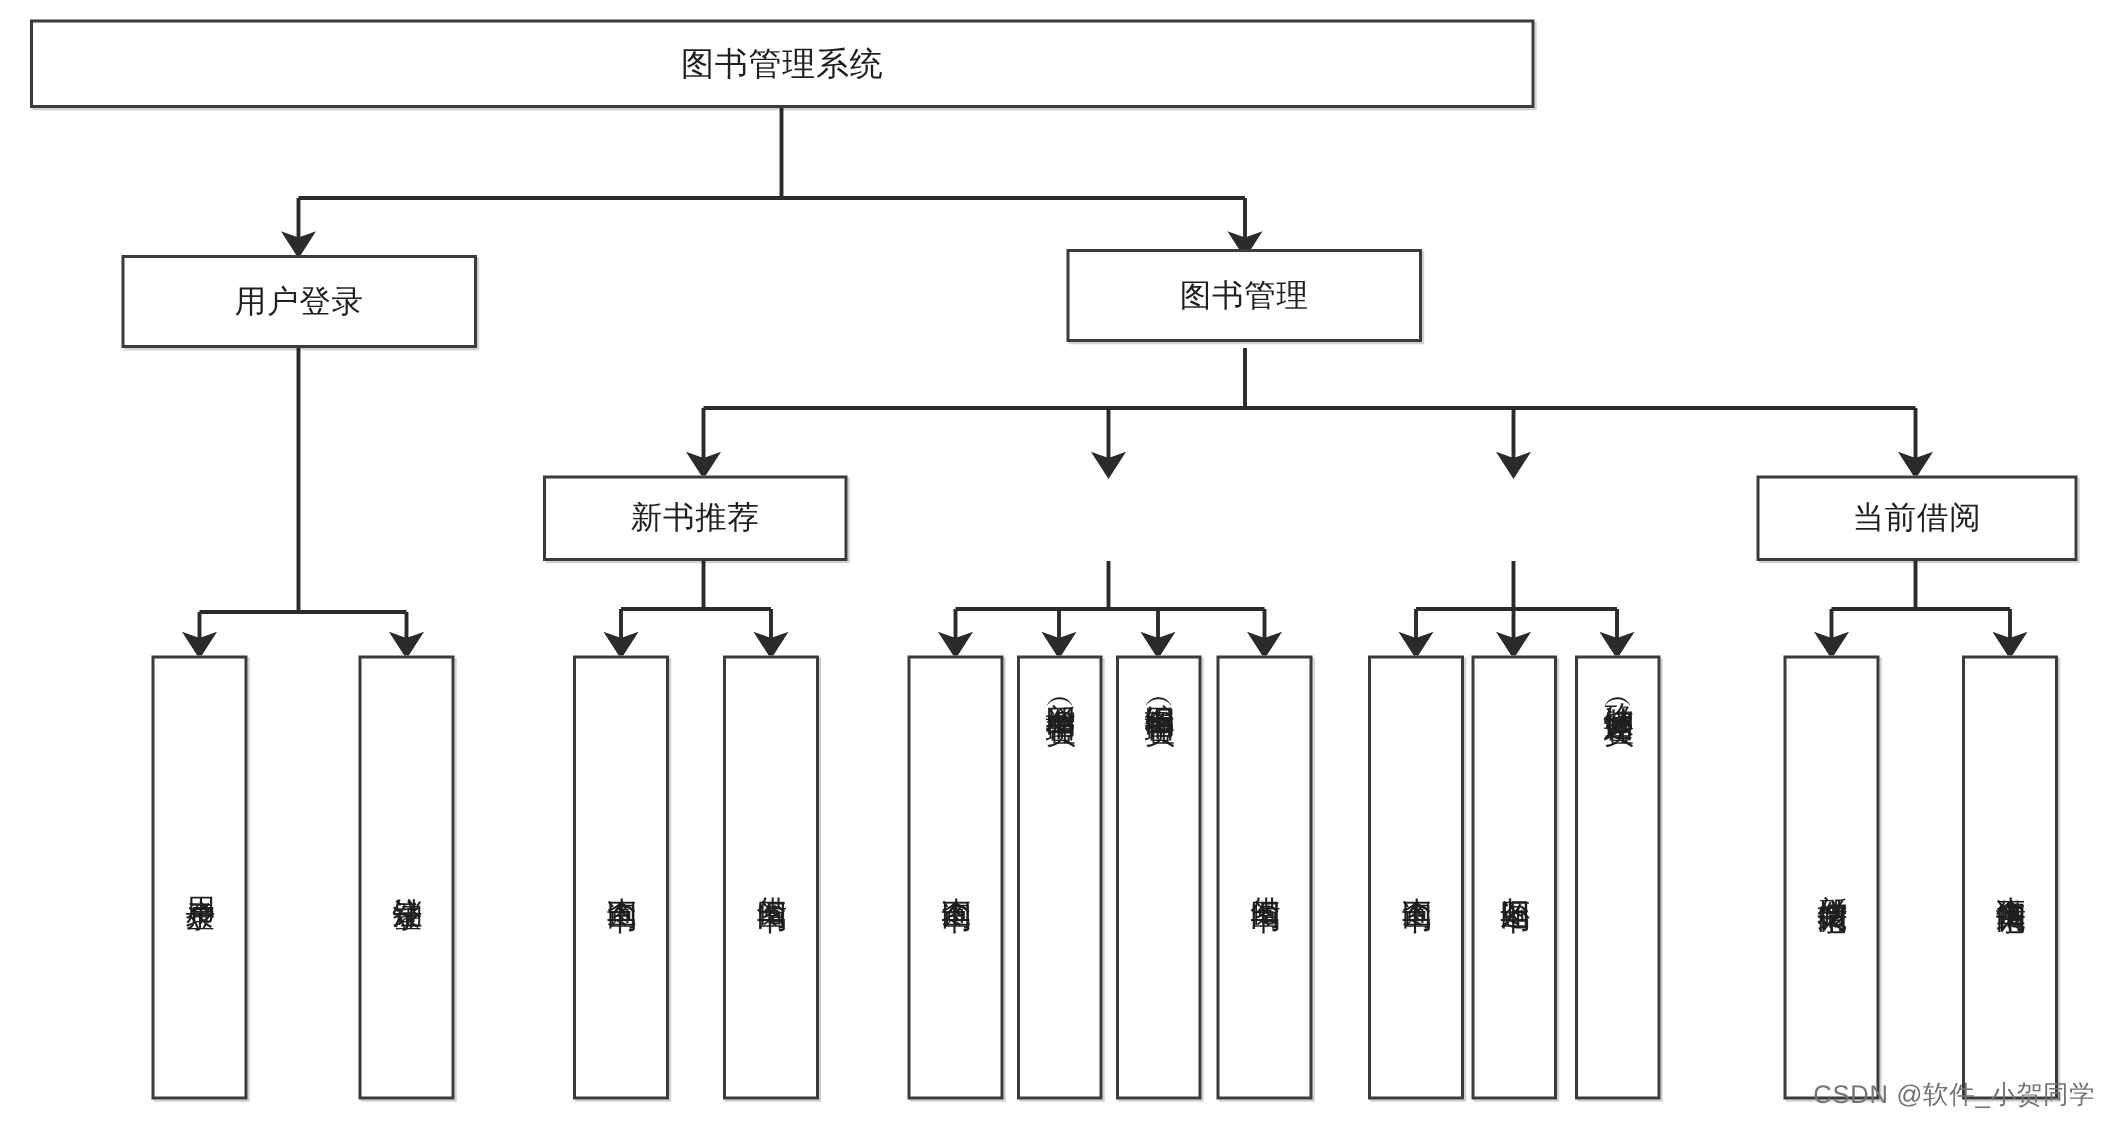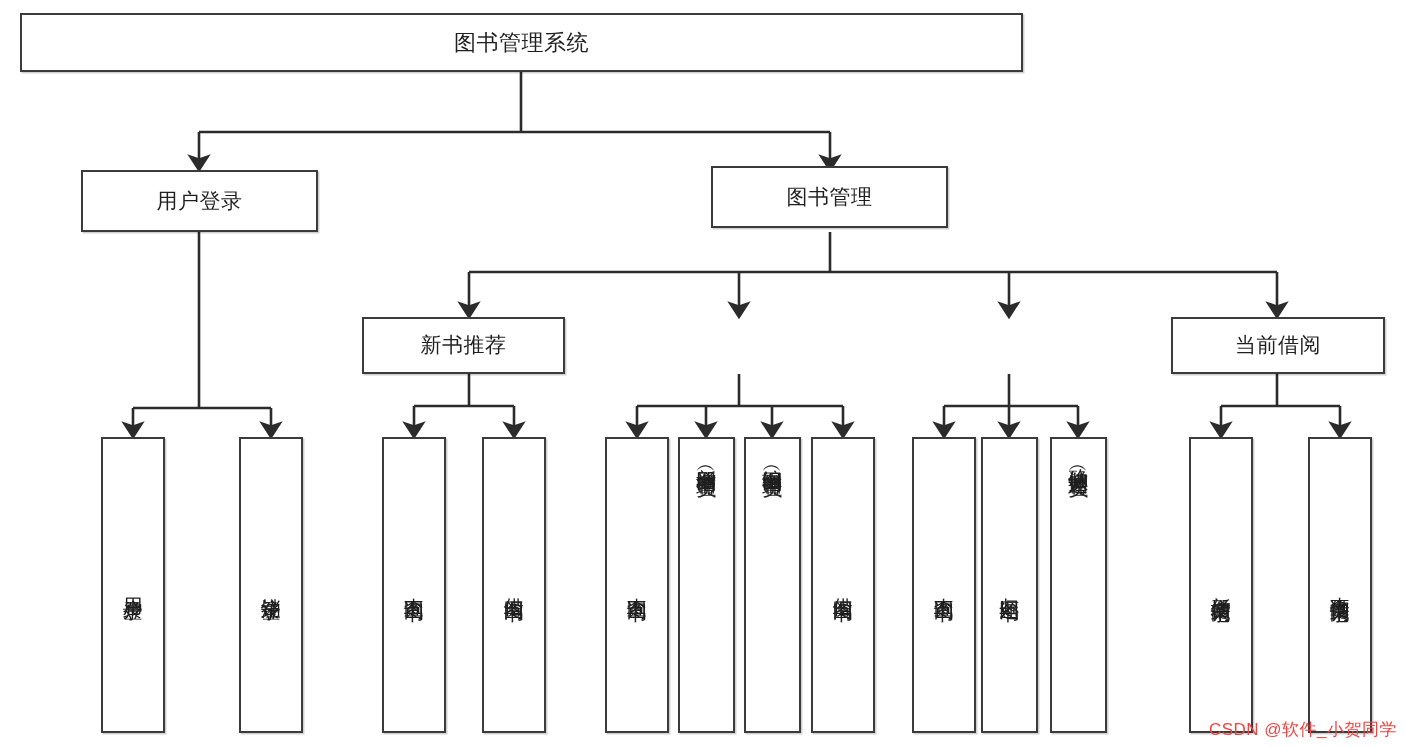--- a/index.html
+++ b/index.html
@@ -62,21 +62,21 @@
   }
   .node.leaf.centered {
     align-items: center;
     padding-top: 0;
   }
   #watermark {
     position: absolute;
     right: 8px;
     bottom: 6px;
     font-size: 17px;
-    color: #ef4444;
+    color: #737373;
     letter-spacing: 0.5px;
     white-space: nowrap;
     user-select: none;
   }
 </style>
 </head>
 <body>
 
 <div id="diagram-root">
 

